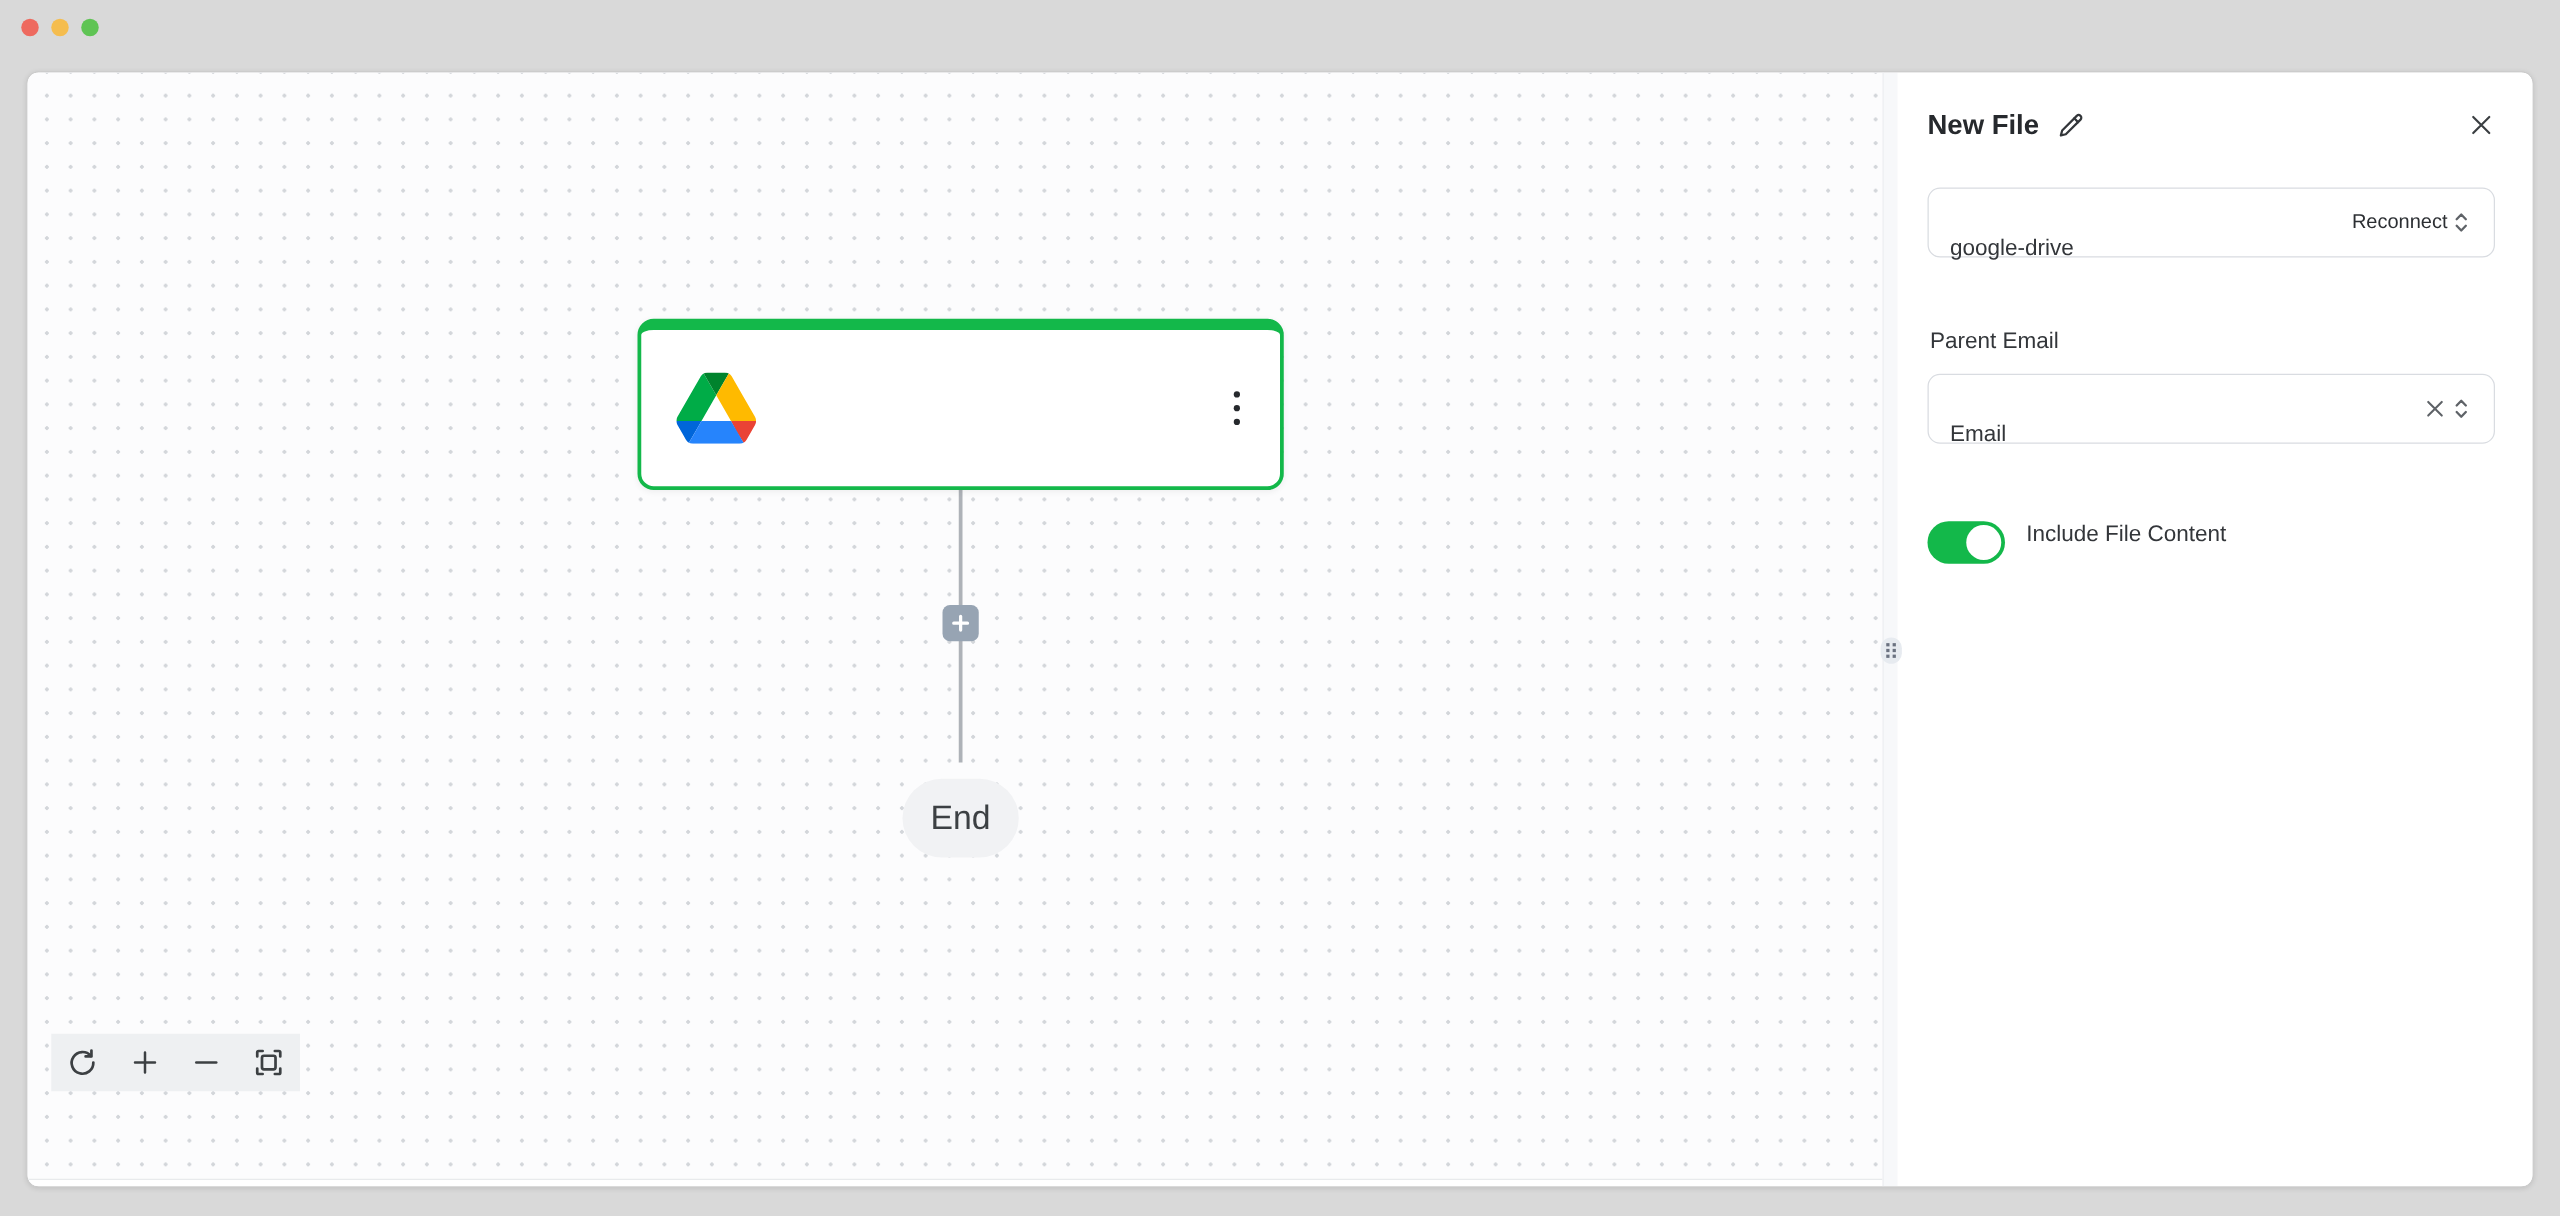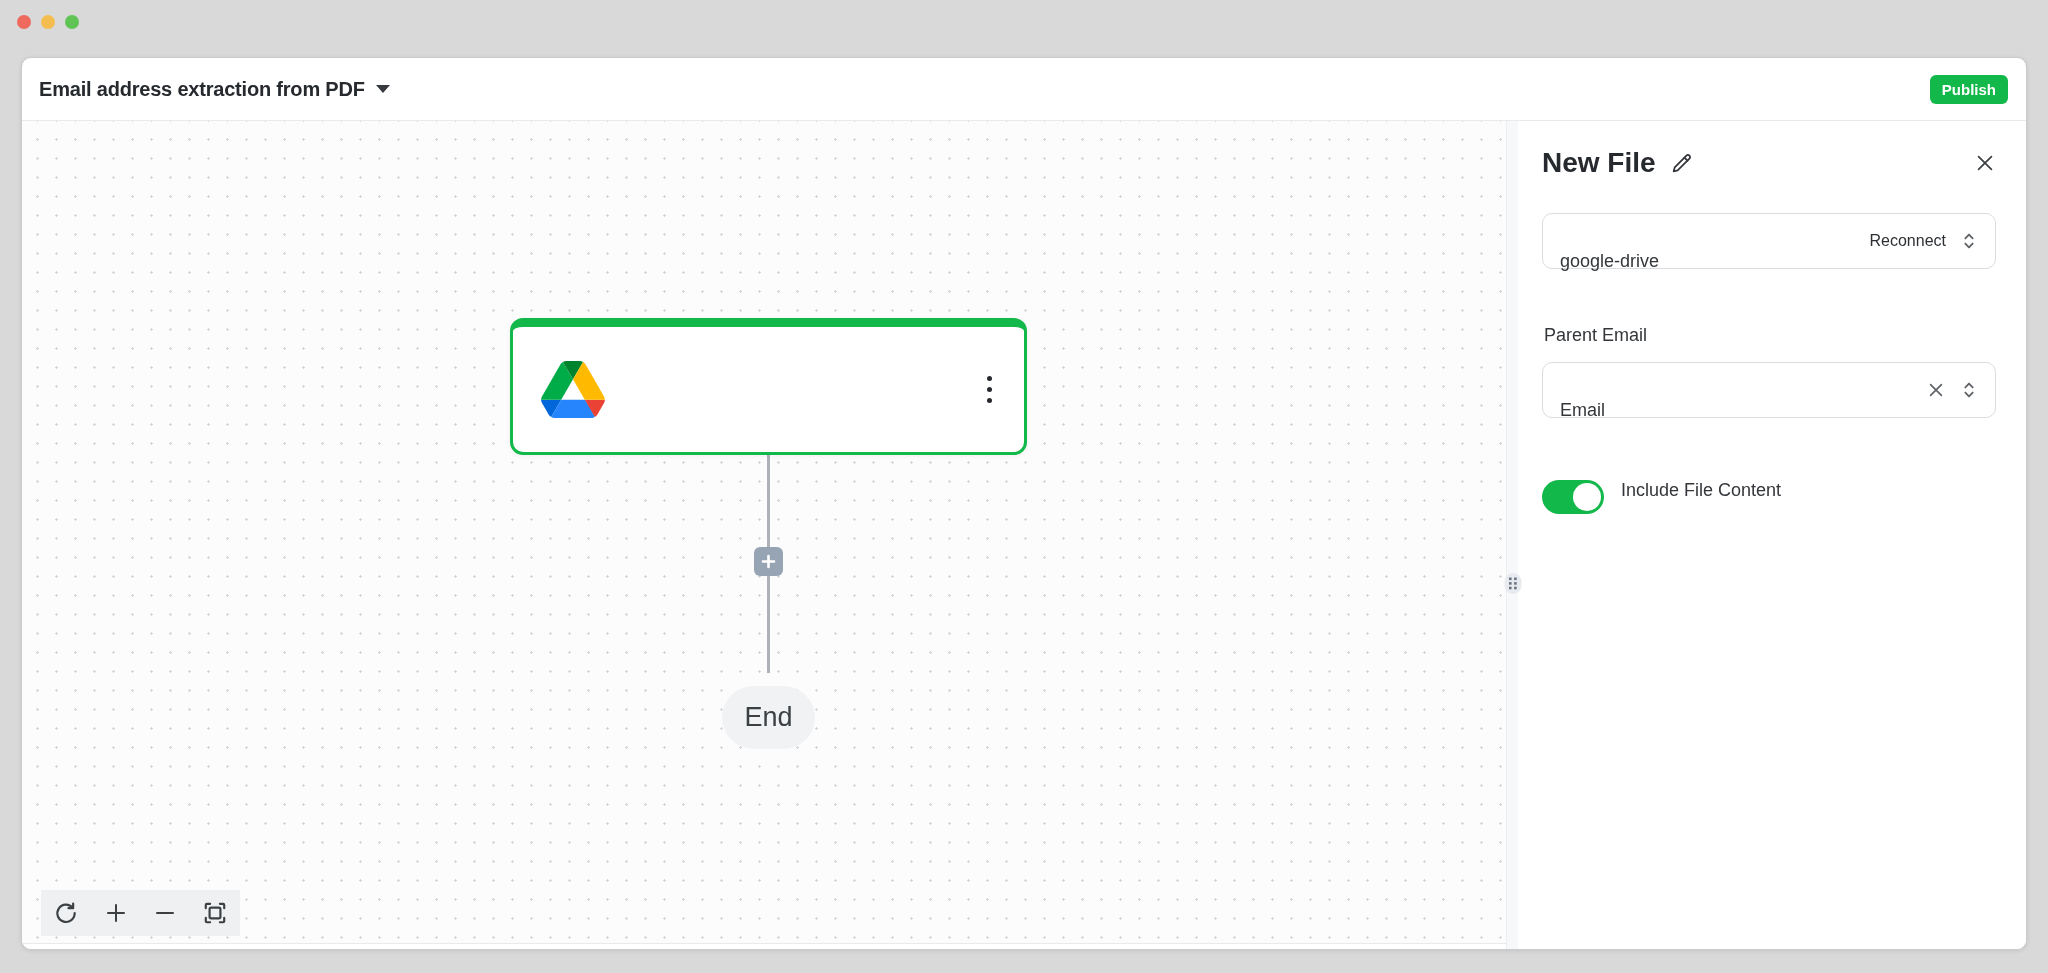--- a/index.html
+++ b/index.html
@@ -60,29 +60,29 @@
 
   
   .divider{flex:0 0 11px;background:#f7f8fa;border-left:1px solid #edeef1;position:relative;}
   .drag-handle{position:absolute;left:50%;top:452px;transform:translateX(-50%);width:17px;height:21px;
         background:#e7ebf0;border-radius:9px;display:flex;align-items:center;justify-content:center;
         cursor:col-resize;}
 
   
   .panel{flex:0 0 508px;background:#fff;box-sizing:border-box;padding:26px 30px 0 24px;}
   .panel-title-row{display:flex;align-items:center;height:32px;}
-  .panel-title{font-size:28px;font-weight:700;color:#26292d;}
+  .panel-title{font-size:22px;font-weight:700;color:#26292d;}
   .pencil-btn{margin-left:13px;background:none;border:none;padding:0;cursor:pointer;display:flex;}
   .panel-close{margin-left:auto;background:none;border:none;padding:0;cursor:pointer;display:flex;}
 
   .field{height:56px;border:1.5px solid #d9dce1;border-radius:10px;display:flex;align-items:center;
         padding:0 15px 0 17px;box-sizing:border-box;background:#fff;cursor:pointer;}
   .field.first{margin-top:34px;}
   .field-value{font-size:18px;color:#33363a;margin-top:41px;}
-  .field-right{margin-left:auto;display:flex;align-items:center;gap:12px;}
+  .field-right{margin-left:auto;display:flex;align-items:center;gap:0;}
   .reconnect{font-size:16px;color:#2c2f33;}
   .icon-btn{background:none;border:none;padding:0;display:flex;cursor:pointer;}
 
   .panel-label{margin:56px 0 0 2px;font-size:18px;color:#33363a;}
   .field.second{margin-top:16px;}
 
   .toggle-row{margin-top:62px;display:flex;gap:17px;}
   .toggle{width:62px;height:34px;border-radius:17px;background:var(--accent);position:relative;
         border:none;padding:0;cursor:pointer;}
   .toggle .knob{position:absolute;top:3px;right:3px;width:28px;height:28px;background:#fff;border-radius:50%;}
@@ -94,25 +94,20 @@
 <div id="screen" style="--accent:#13b84a;">
 
   <div class="traffic">
     <span class="light red"></span>
     <span class="light yellow"></span>
     <span class="light green"></span>
   </div>
 
   <div class="card">
 
-    <div class="header">
-      <span class="wf-title">Email address extraction from PDF</span>
-      <span class="caret-down"></span>
-      <button class="publish-btn">Publish</button>
-    </div>
 
     <div class="main">
 
       <div class="canvas-col">
         <div class="canvas">
 
           <div class="connector"></div>
 
           <div class="node">
             <svg class="drive-logo" viewBox="0 0 87.3 78">

